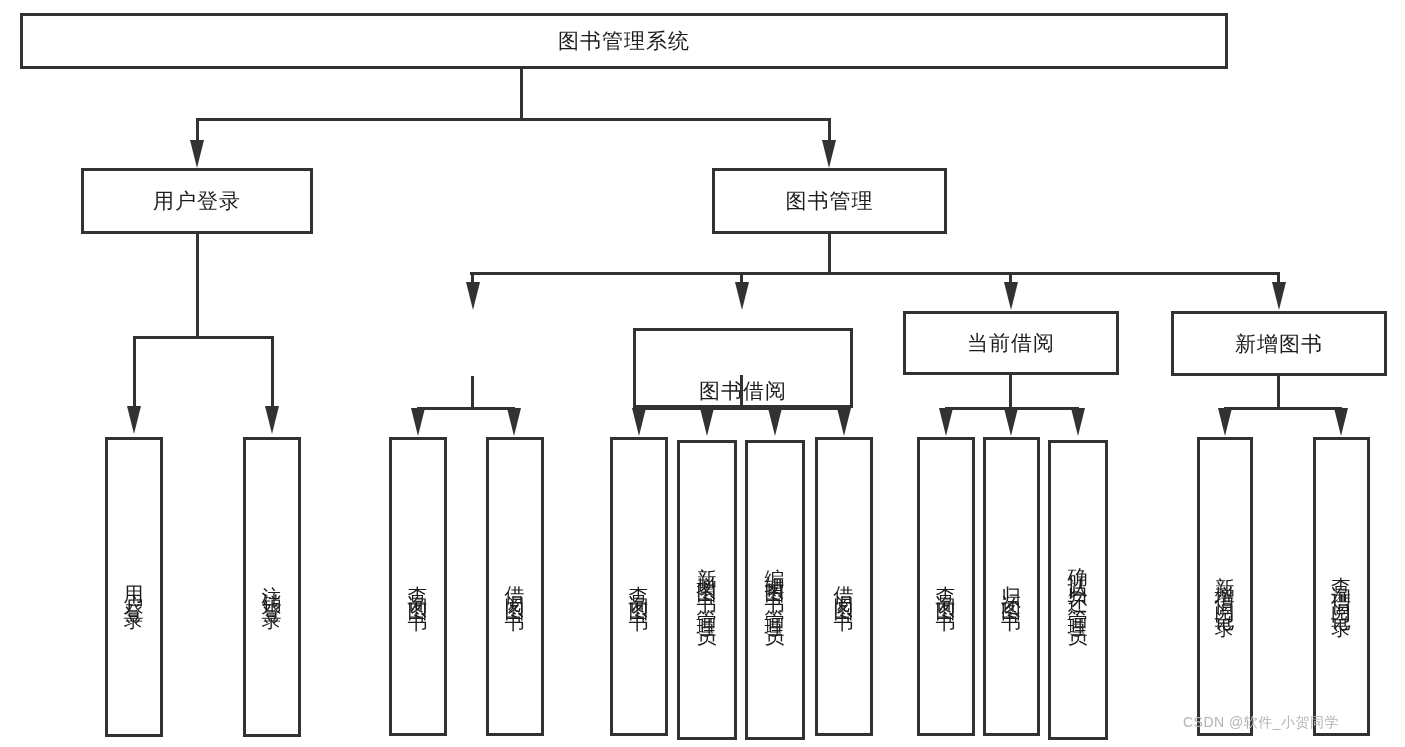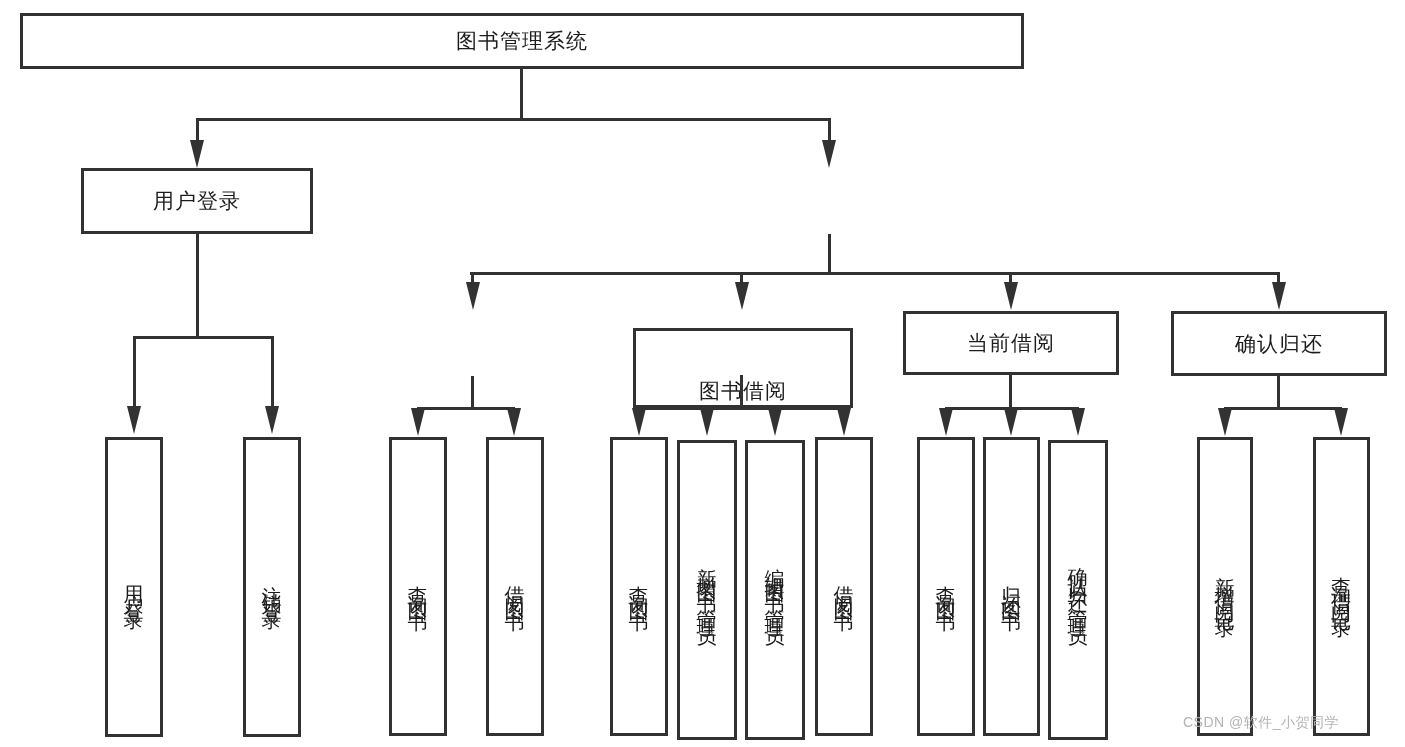--- a/index.html
+++ b/index.html
@@ -46,33 +46,36 @@
     letter-spacing:0.5px;
     white-space:nowrap;
     z-index:5;
   }
 </style>
 </head>
 <body>
 
 <div class="canvas">
 
-  <div class="box" style="left:20px; top:13px; width:1004px; height:56px;">
+  <div class="box" style="left:20px; top:13px; width:1208px; height:56px;">
     <span class="hlabel">图书管理系统</span>
   </div>
 
   <div class="vl" style="left:520px; top:68px; height:52px;"></div>
   <div class="hl" style="left:197px; top:118px; width:634px;"></div>
   <div class="vl" style="left:196px; top:118px; height:26px;"></div>
   <div class="arrow" style="left:190px; top:140px;"></div>
   <div class="vl" style="left:828px; top:118px; height:26px;"></div>
   <div class="arrow" style="left:822px; top:140px;"></div>
 
   <div class="box" style="left:81px; top:168px; width:232px; height:66px;">
     <span class="hlabel">用户登录</span>
+  </div>
+  <div class="box" style="left:712px; top:168px; width:235px; height:66px;">
+    <span class="hlabel">图书管理</span>
   </div>
 
   <div class="vl" style="left:196px; top:234px; height:103px;"></div>
   <div class="hl" style="left:133px; top:336px; width:141px;"></div>
   <div class="vl" style="left:133px; top:336px; height:72px;"></div>
   <div class="arrow" style="left:127px; top:406px;"></div>
   <div class="vl" style="left:271px; top:336px; height:72px;"></div>
   <div class="arrow" style="left:265px; top:406px;"></div>
 
   <div class="vl" style="left:828px; top:234px; height:40px;"></div>
@@ -86,21 +89,21 @@
   <div class="vl" style="left:1277px; top:272px; height:14px;"></div>
   <div class="arrow" style="left:1272px; top:282px;"></div>
 
   <div class="box" style="left:633px; top:328px; width:220px; height:80px;align-items:flex-end;">
     <span class="hlabel">图书借阅</span>
   </div>
   <div class="box" style="left:903px; top:311px; width:216px; height:64px;">
     <span class="hlabel">当前借阅</span>
   </div>
   <div class="box" style="left:1171px; top:311px; width:216px; height:65px;">
-    <span class="hlabel">确认归还</span>
+    <span class="hlabel">新增图书</span>
   </div>
 
   <div class="vl" style="left:471px; top:376px; height:33px;"></div>
   <div class="hl" style="left:417px; top:407px; width:98px;"></div>
   <div class="arrow" style="left:411px; top:408px;"></div>
   <div class="arrow" style="left:507px; top:408px;"></div>
 
   <div class="vl" style="left:740px; top:375px; height:34px;"></div>
   <div class="hl" style="left:638px; top:407px; width:207px;"></div>
   <div class="arrow" style="left:632px; top:408px;"></div>

